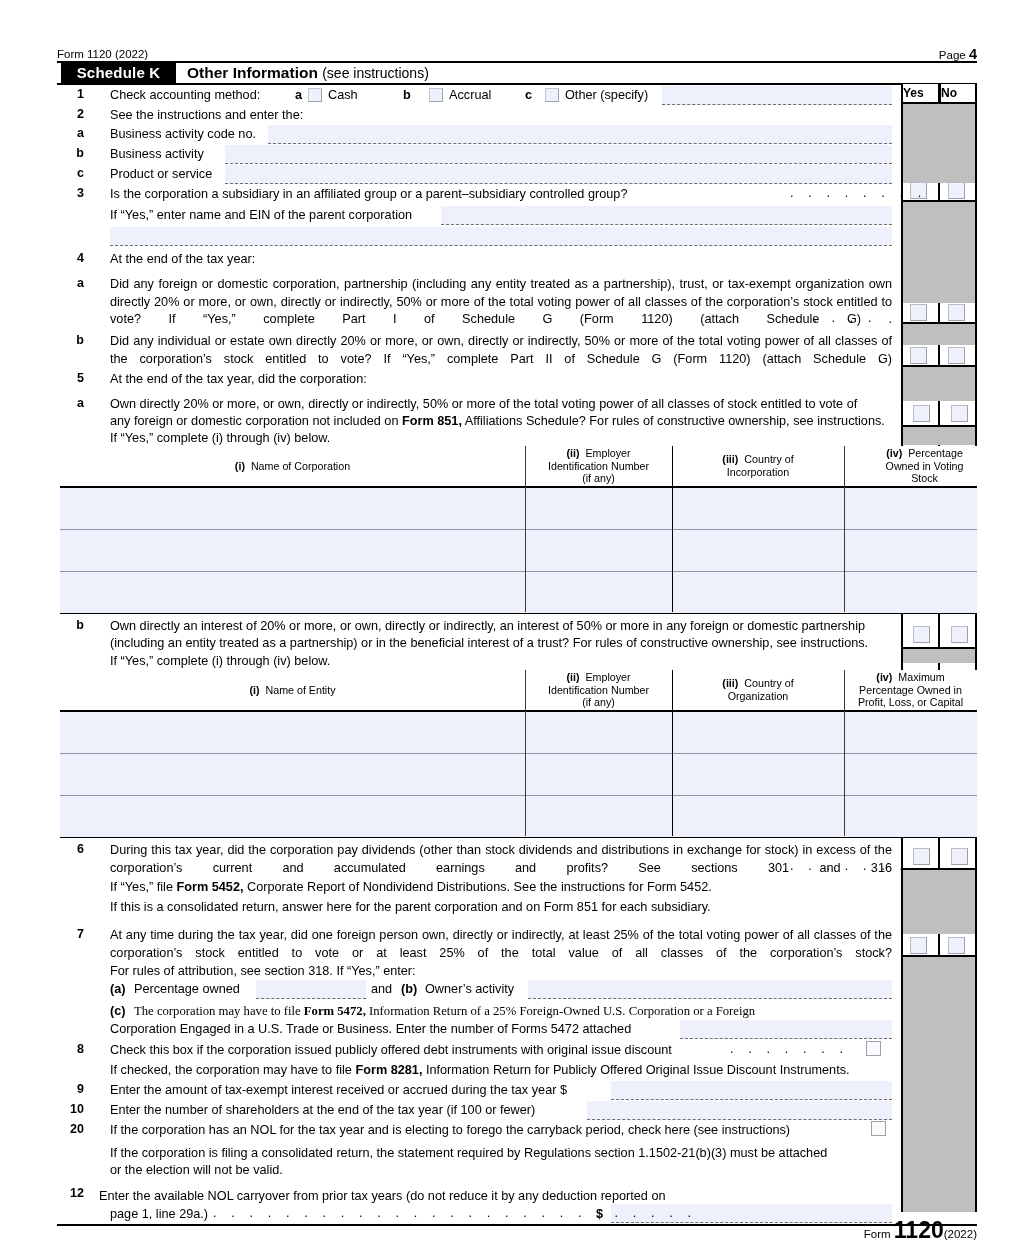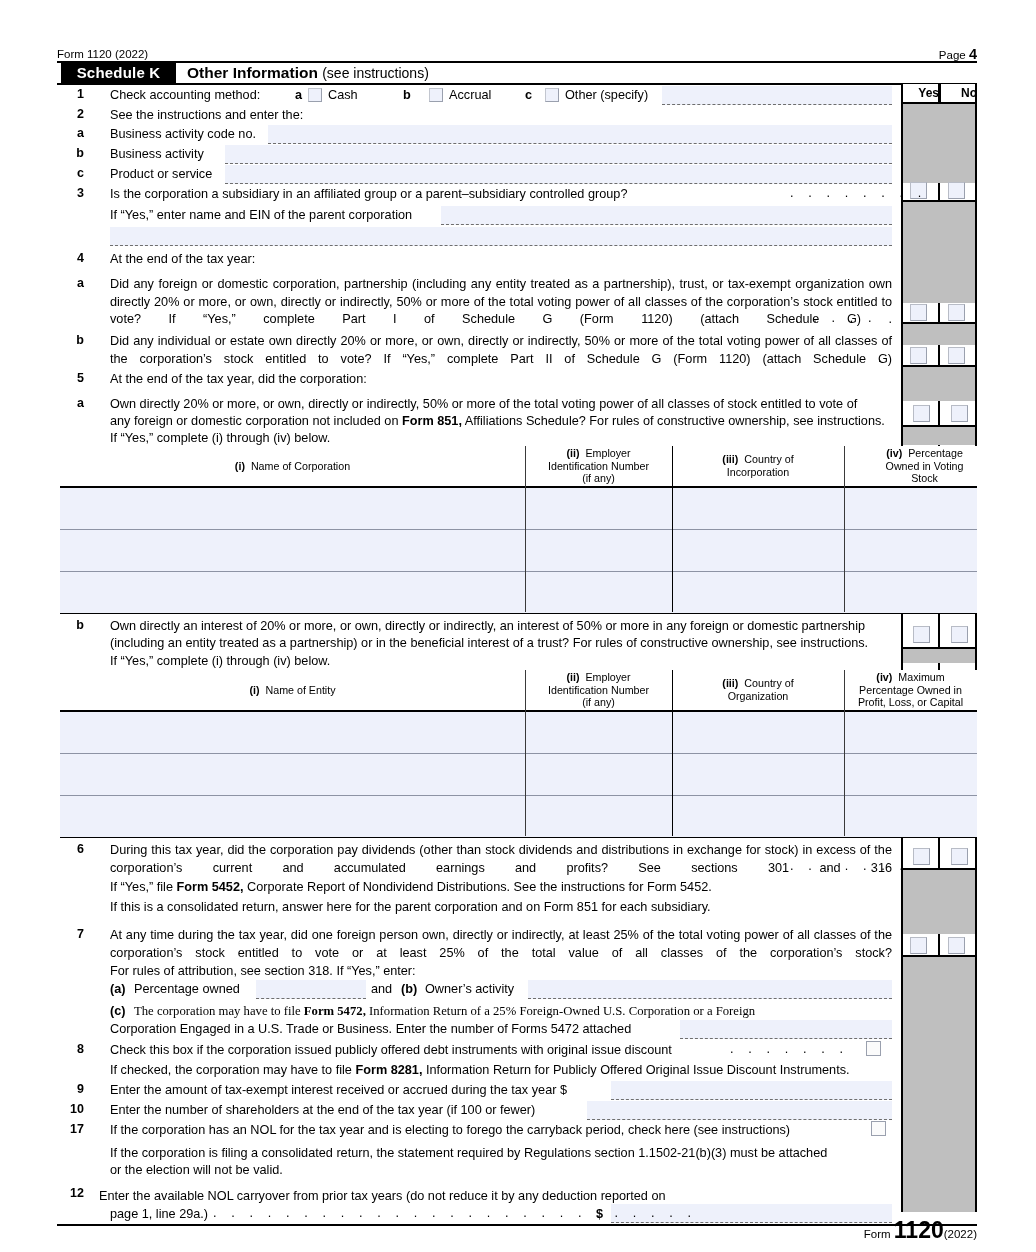--- a/index.html
+++ b/index.html
@@ -41,21 +41,21 @@
   .schedtitle {
     position:absolute; left:130px; top:0; height:20px; line-height:20px;
     font-size:15.5px; font-weight:bold;
   }
   .schedtitle span.norm { font-weight:normal; font-size:14px; }
 
   
   .ynhead {
     position:absolute; top:84px; height:18px;
     border-left:2px solid #000; border-right:0;
-    font-size:12px; font-weight:bold; text-align:right; line-height:18px;
+    font-size:12px; font-weight:bold; text-align:left; line-height:18px;
     background:#fff;
   }
   #yn-yes { left:901px; width:38px; }
   #yn-no  { left:939px; width:38px; border-left:2px solid #000; }
   
   .vline { position:absolute; background:#000; width:2px; }
 
   .grayblock {
     position:absolute; background:#bfbfbf;
   }
@@ -353,21 +353,21 @@
   <div class="txt" style="left:110px; top:1062px;"><span>If checked, the corporation may have to file </span><b>Form 8281,</b><span> Information Return for Publicly Offered Original Issue Discount Instruments.</span></div>
 
   <div class="num" style="left:62px; top:1082px;">9</div>
   <div class="txt" style="left:110px; top:1082px;">Enter the amount of tax-exempt interest received or accrued during the tax year $</div>
   <div class="fill" style="left:611px; top:1081px; width:281px; height:19px;"></div>
 
   <div class="num" style="left:62px; top:1102px;">10</div>
   <div class="txt" style="left:110px; top:1102px;">Enter the number of shareholders at the end of the tax year (if 100 or fewer)</div>
   <div class="fill" style="left:587px; top:1101px; width:305px; height:19px;"></div>
 
-  <div class="num" style="left:62px; top:1122px;">17</div>
+  <div class="num" style="left:62px; top:1122px;">20</div>
   <div class="txt" style="left:110px; top:1122px;">If the corporation has an NOL for the tax year and is electing to forego the carryback period, check here (see instructions)</div>
   <div class="cbbig" style="left:871px; top:1121px;"></div>
   <div class="txt" style="left:110px; top:1145px;">If the corporation is filing a consolidated return, the statement required by Regulations section 1.1502-21(b)(3) must be attached</div>
   <div class="txt" style="left:110px; top:1162px;">or the election will not be valid.</div>
 
   <div class="num" style="left:62px; top:1186px;">12</div>
   <div class="txt" style="left:99px; top:1188px;">Enter the available NOL carryover from prior tax years (do not reduce it by any deduction reported on</div>
   <div class="fill" style="left:611px; top:1204px; width:281px; height:19px;"></div>
   <div class="txt" style="left:110px; top:1206px;">page 1, line 29a.)</div>
   <div class="dots" style="left:213px; top:1206px;">. . . . . . . . . . . . . . . . . . . . . . . . . . .</div>

